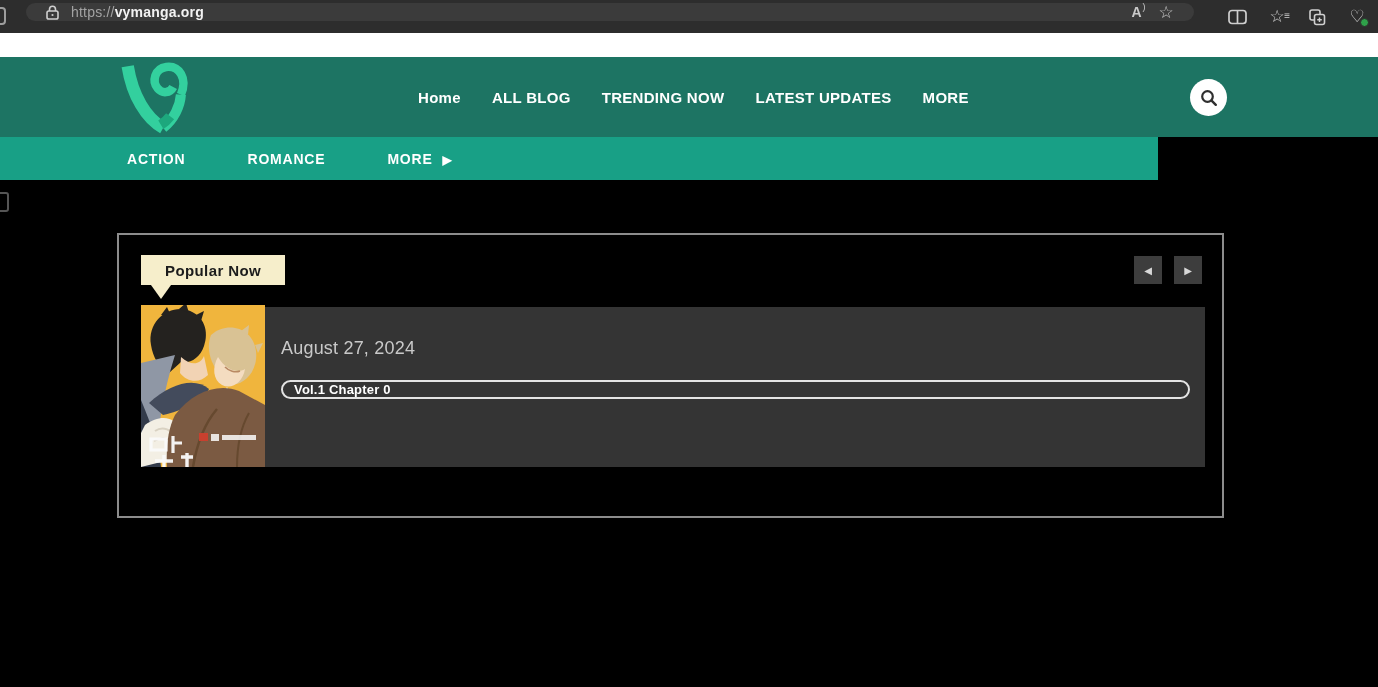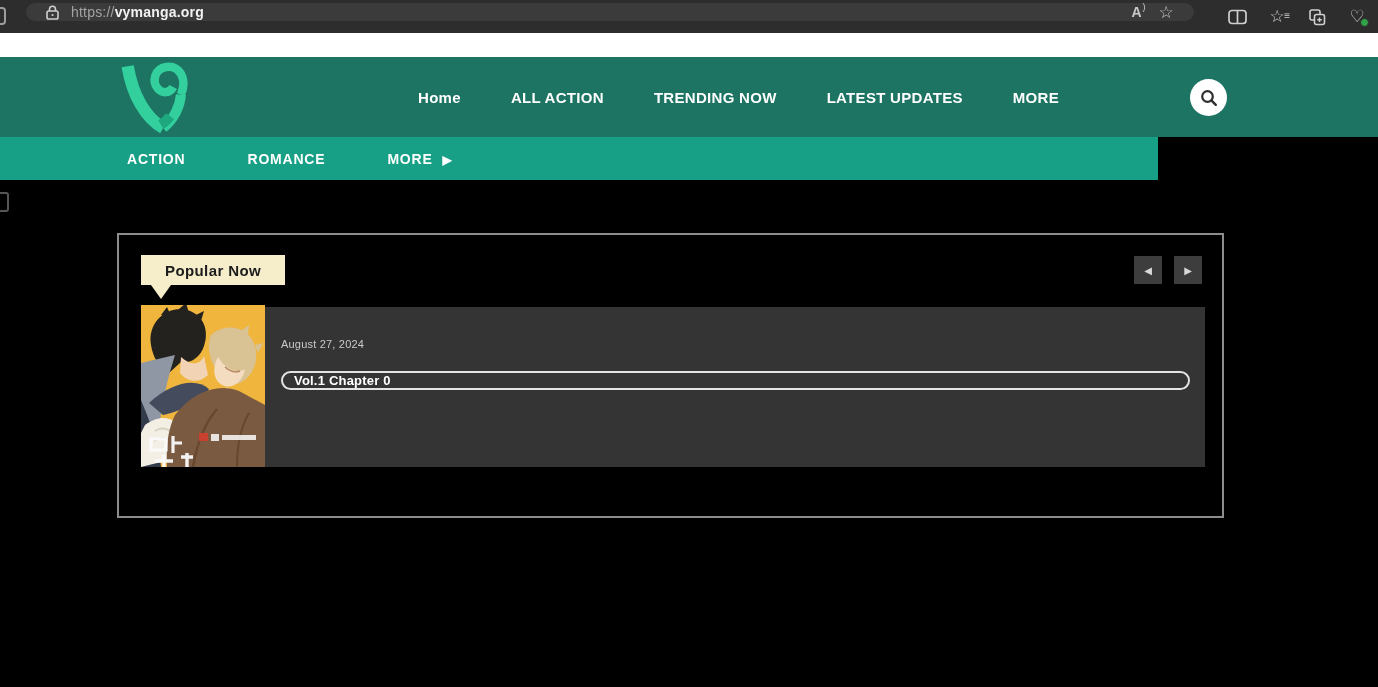--- a/index.html
+++ b/index.html
@@ -56,21 +56,21 @@
   .white-strip { position:absolute; top:33px; left:0; width:1378px; height:24px; background:#ffffff; }
 
   
   .site-header {
     position:absolute; top:57px; left:0; width:1378px; height:80px;
     background:#1d7463;
   }
   .logo { position:absolute; left:118px; top:3px; width:78px; height:74px; cursor:pointer; }
   .main-nav {
     position:absolute; left:418px; top:0; height:80px;
-    display:flex; align-items:center; gap:50px;
+    display:flex; align-items:center; gap:31px;
   }
   .nav-item {
     color:#fff; font-weight:bold; font-size:15px; letter-spacing:.3px;
     cursor:pointer; white-space:nowrap;
   }
   .search-btn {
     position:absolute; left:1190px; top:22px; width:37px; height:37px;
     background:#fff; border-radius:50%; border:none; cursor:pointer;
     display:flex; align-items:center; justify-content:center;
   }
@@ -118,21 +118,21 @@
     position:absolute; left:22px; top:70px; width:1064px; height:162px;
     display:flex;
   }
   .manga-cover { width:124px; height:162px; flex:none; cursor:pointer; }
   .manga-cover svg { display:block; width:124px; height:162px; }
   .card-body {
     flex:1; background:#343434; margin-top:2px; height:160px;
     padding:21px 15px 0 16px;
   }
   .manga-title { color:#fff; font-weight:bold; font-size:15px; letter-spacing:.3px; cursor:pointer; }
-  .manga-date { color:#c9c9c9; font-size:11px; margin-top:10px; letter-spacing:.2px; }
+  .manga-date { color:#c9c9c9; font-size:18px; margin-top:10px; letter-spacing:.2px; }
   .chapter-list { margin-top:21px; }
   .chapter-btn {
     display:flex; align-items:center; width:100%; height:19px;
     background:transparent; border:2px solid #e3e3e3; border-radius:10px;
     color:#fff; font-weight:bold; font-size:13px; letter-spacing:.2px;
     font-family:"Liberation Sans", sans-serif;
     padding-left:11px; margin-bottom:6px; cursor:pointer; text-align:left;
   }
 </style>
 </head>
@@ -191,21 +191,21 @@
   <div class="site-header">
     <svg class="logo" viewBox="0 0 100 96">
       <path d="M12 8 C18 46 36 76 58 88" stroke="#33d09e" stroke-width="16" fill="none"></path>
       <path d="M58 88 C72 77 80 60 81 45" stroke="#33d09e" stroke-width="13" fill="none"></path>
       <path d="M55 84 C60 81 64 77 67 73" stroke="#1da87d" stroke-width="13" fill="none"></path>
       <path d="M81 45 C90 24 79 7 62 9 C47 11 43 28 51 37 C57 44 67 43 71 35" stroke="#33d09e" stroke-width="11" fill="none"></path>
     </svg>
 
     <nav class="main-nav">
       <a class="nav-item">Home</a>
-      <a class="nav-item">ALL ACTION</a>
+      <a class="nav-item">ALL BLOG</a>
       <a class="nav-item">TRENDING NOW</a>
       <a class="nav-item">LATEST UPDATES</a>
       <a class="nav-item">MORE</a>
     </nav>
 
     <button class="search-btn">
       <svg width="20" height="20" viewBox="0 0 20 20">
         <circle cx="8.5" cy="8.5" r="5.3" fill="none" stroke="#2f2f2f" stroke-width="2.2"></circle>
         <line x1="12.6" y1="12.6" x2="16.8" y2="16.8" stroke="#2f2f2f" stroke-width="2.4" stroke-linecap="round"></line>
       </svg>

